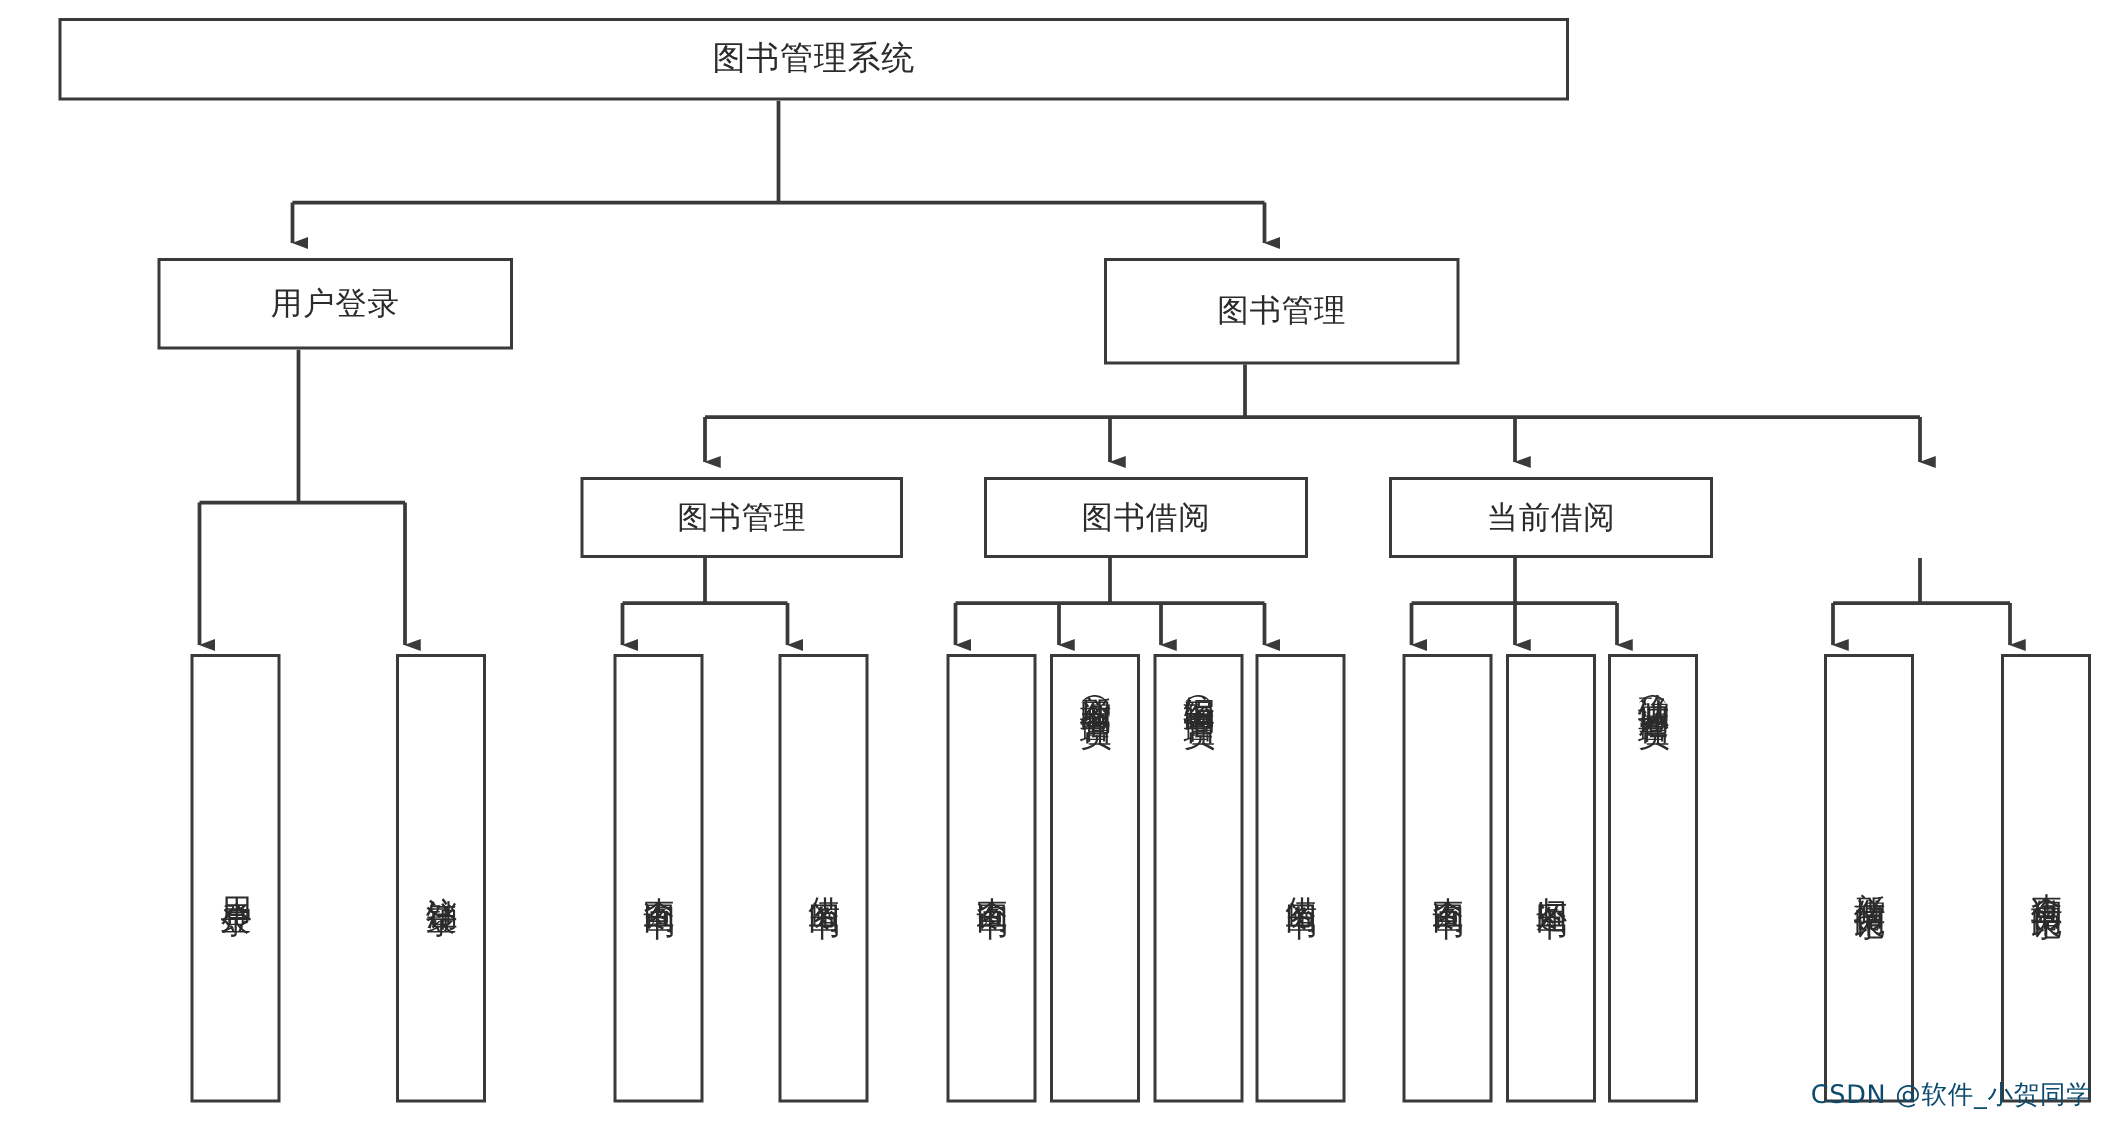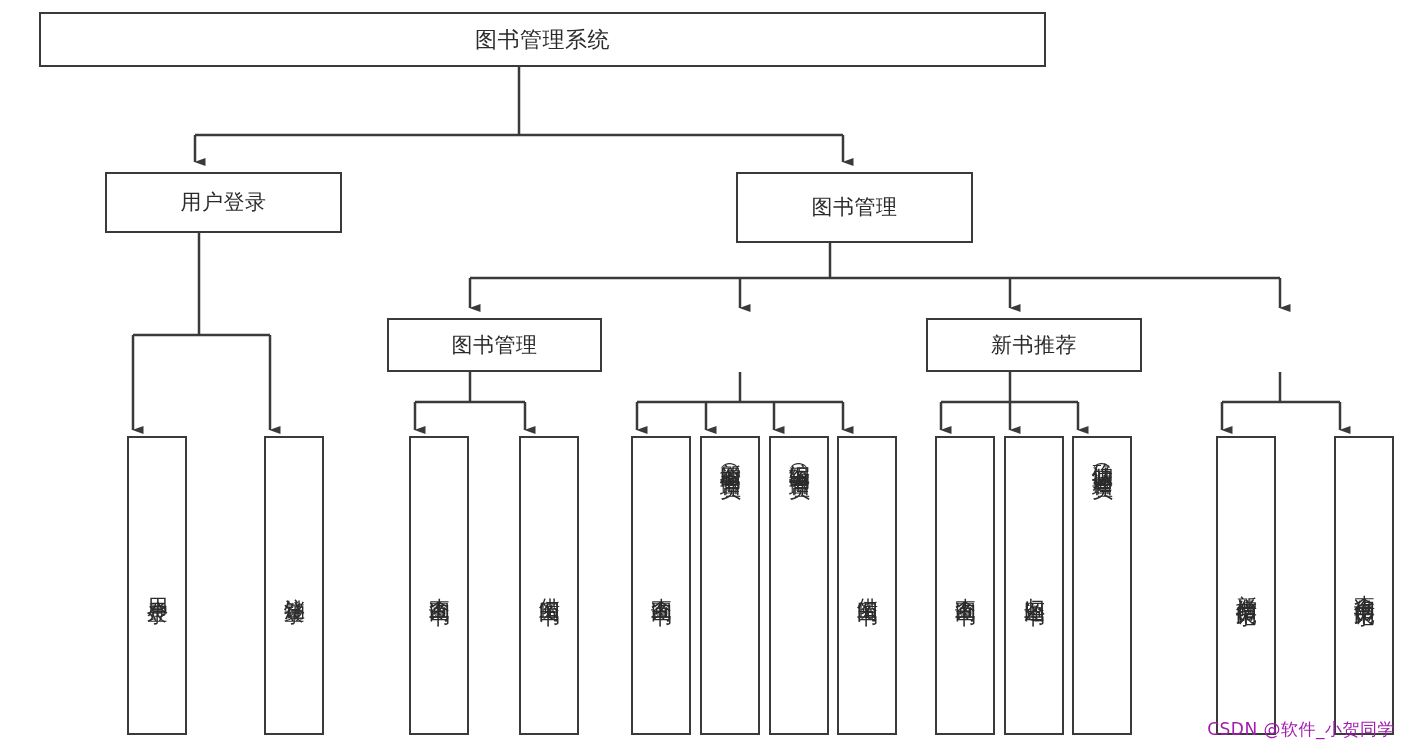--- a/index.html
+++ b/index.html
@@ -66,21 +66,21 @@
   }
   .node.vert.tall-center {
     align-items: center;
     padding-top: 0;
   }
   #watermark {
     position: absolute;
     right: 10px;
     bottom: 6px;
     font-size: 17px;
-    color: #a21caf;
+    color: #0c4a6e;
     letter-spacing: 0.5px;
     white-space: nowrap;
     user-select: none;
   }
 </style>
 </head>
 <body>
 
 <div id="diagram-root">
 
@@ -143,23 +143,26 @@
   </div>
 
   <div class="node horiz" style="left:712px; top:172px; width:237px; height:71px;">
     <span class="label">图书管理</span>
   </div>
 
   <div class="node horiz" style="left:363px; top:318px; width:215px; height:54px;">
     <span class="label">图书管理</span>
   </div>
 
+  <div class="node horiz" style="left:632px; top:318px; width:216px; height:54px;">
+    <span class="label">图书借阅</span>
+  </div>
 
   <div class="node horiz" style="left:902px; top:318px; width:216px; height:54px;">
-    <span class="label">新书推荐</span>
+    <span class="label">当前借阅</span>
   </div>
 
 
   <div class="node vert tall-center" style="left:103px; top:436px; width:60px; height:299px;">
     <span class="label">用户登录</span>
   </div>
 
   <div class="node vert tall-center" style="left:240px; top:436px; width:60px; height:299px;">
     <span class="label">注销登录</span>
   </div>

